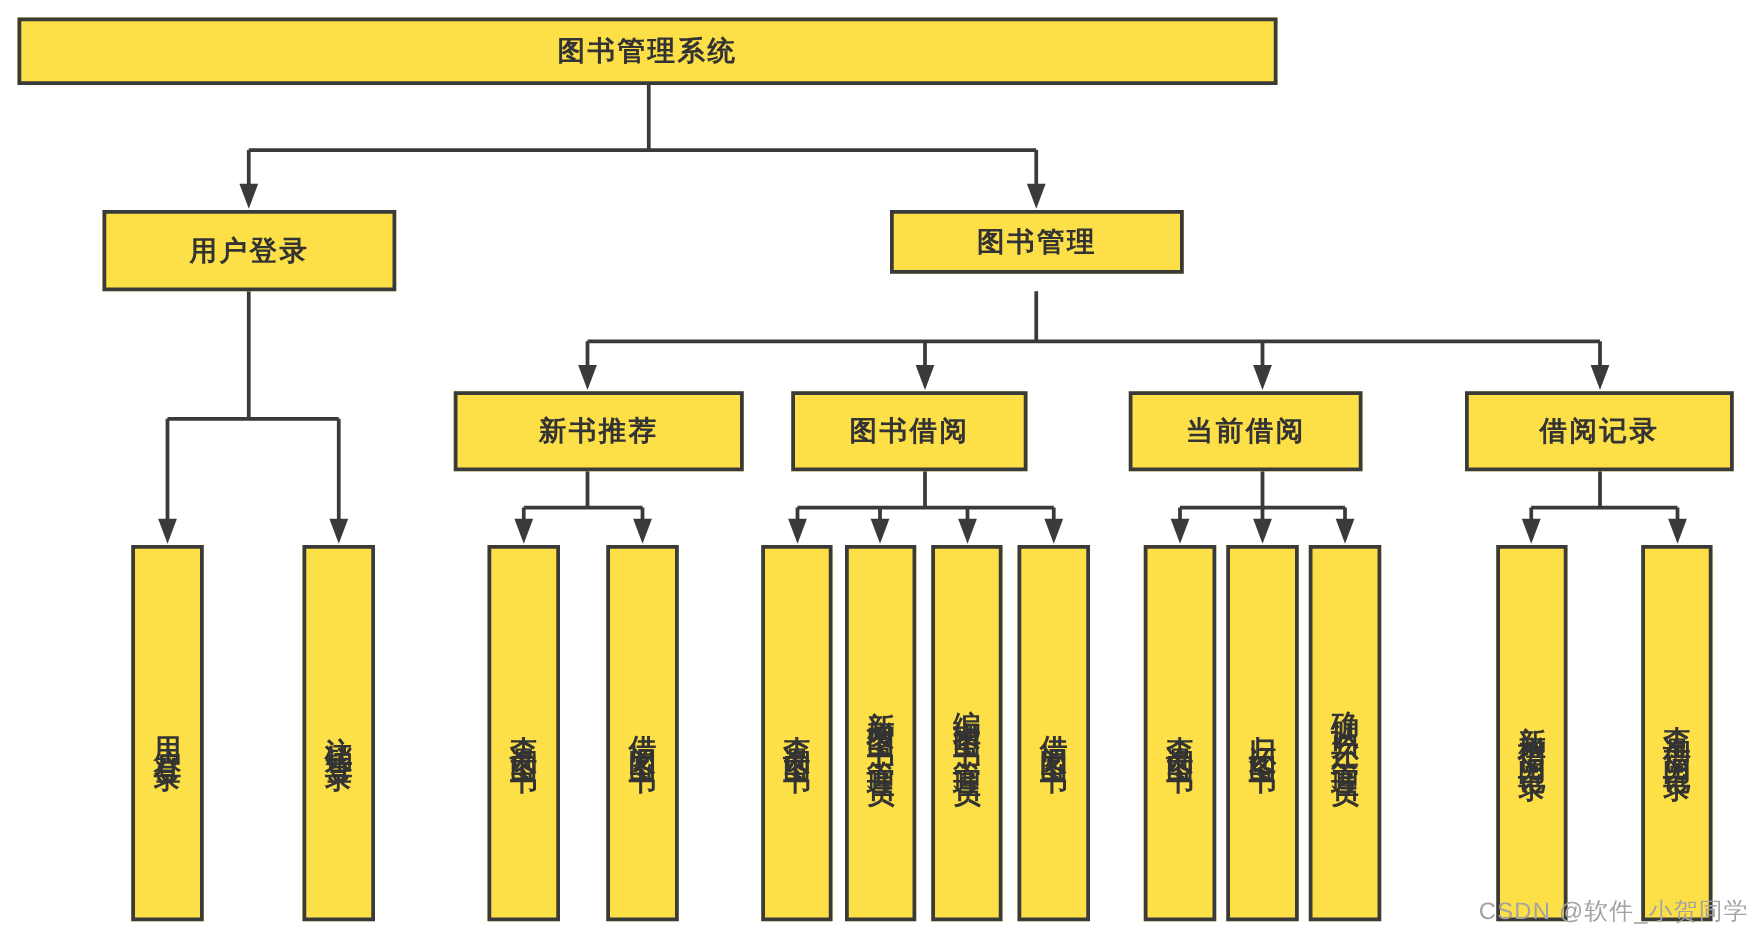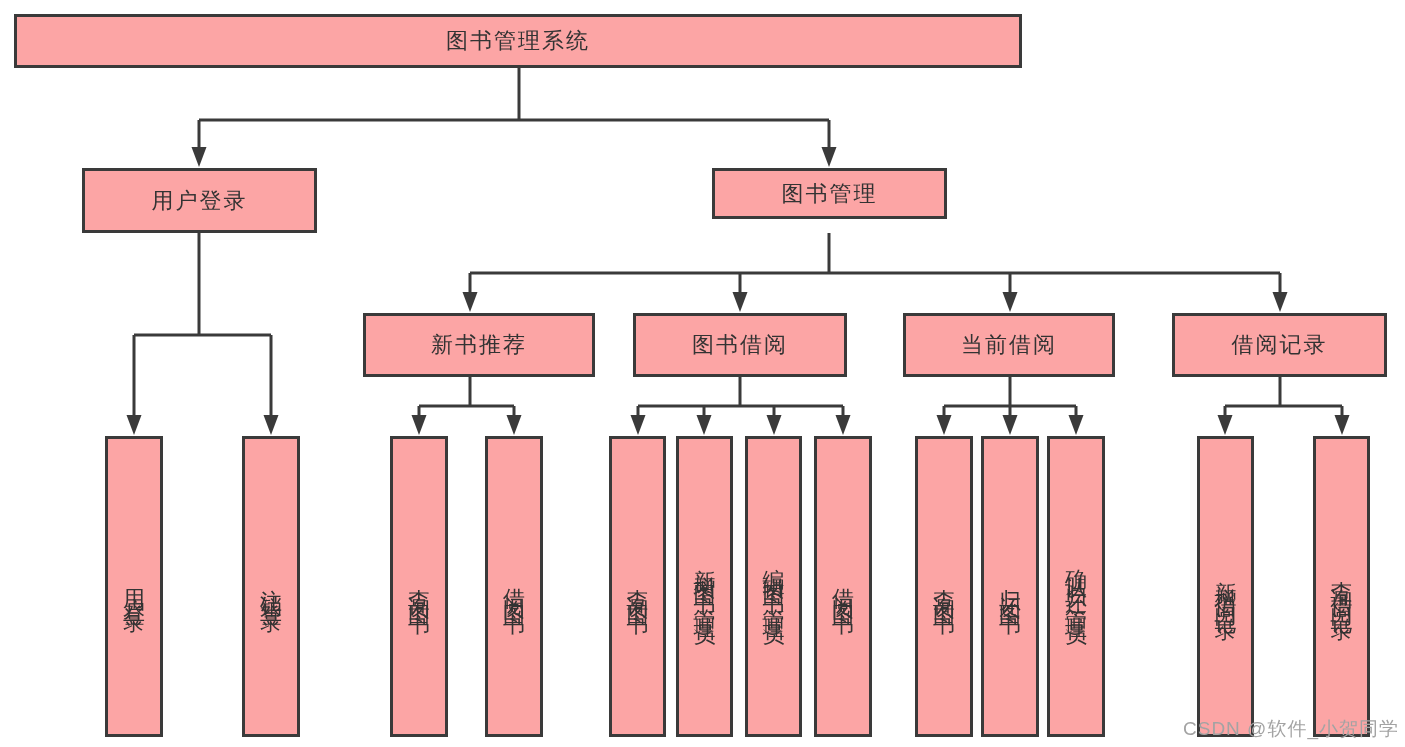--- a/index.html
+++ b/index.html
@@ -32,28 +32,29 @@
     stroke-width:3;
   }
   .connectors polygon{
     fill:var(--line);
     stroke:none;
   }
   .node{
     position:absolute;
     box-sizing:border-box;
     border:3px solid var(--border);
-    background:#fca5a5;
+    background:#fde047;
     display:flex;
     align-items:center;
     justify-content:center;
     color:var(--text);
     font-size:22px;
     letter-spacing:2px;
     white-space:nowrap;
+    font-weight:bold;
   }
   .leaf .vlabel{
     writing-mode:vertical-rl;
     text-orientation:mixed;
     letter-spacing:8px;
     line-height:1;
     font-size:22px;
     white-space:nowrap;
   }
   .watermark{
@@ -106,22 +107,22 @@
     <polygon points="1217.5,415 1232.5,415 1225,435"></polygon>
     <polygon points="1334.5,415 1349.5,415 1342,435"></polygon>
   </svg>
 
   <div class="node" style="left:14px;top:14px;width:1008px;height:54px">图书管理系统</div>
 
   <div class="node" style="left:82px;top:168px;width:235px;height:65px">用户登录</div>
   <div class="node" style="left:712px;top:168px;width:235px;height:51px">图书管理</div>
 
   <div class="node" style="left:363px;top:313px;width:232px;height:64px">新书推荐</div>
-  <div class="node" style="left:633px;top:313px;width:214px;height:64px">图书借阅</div>
-  <div class="node" style="left:903px;top:313px;width:212px;height:64px">当前借阅</div>
+  <div class="node" style="left:633px;top:313px;width:189px;height:64px">图书借阅</div>
+  <div class="node" style="left:903px;top:313px;width:187px;height:64px">当前借阅</div>
   <div class="node" style="left:1172px;top:313px;width:215px;height:64px">借阅记录</div>
 
   <div class="node leaf" style="left:105px;top:436px;width:58px;height:301px">
     <span class="vlabel">用户登录</span>
   </div>
   <div class="node leaf" style="left:242px;top:436px;width:58px;height:301px">
     <span class="vlabel">注销登录</span>
   </div>
 
   <div class="node leaf" style="left:390px;top:436px;width:58px;height:301px">

